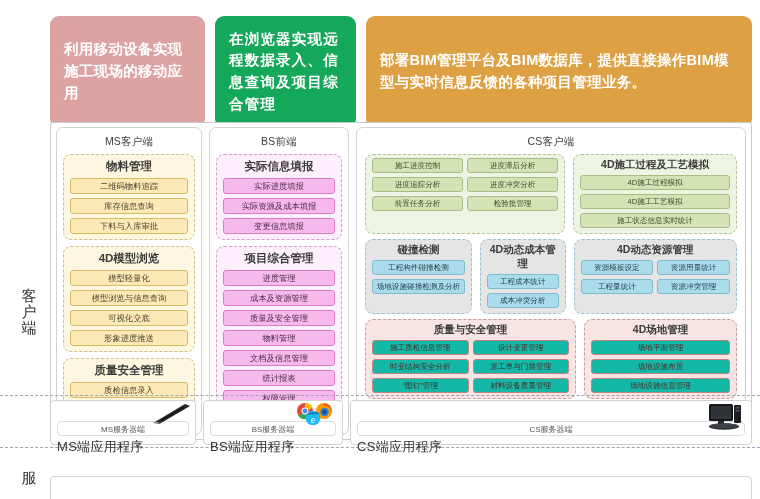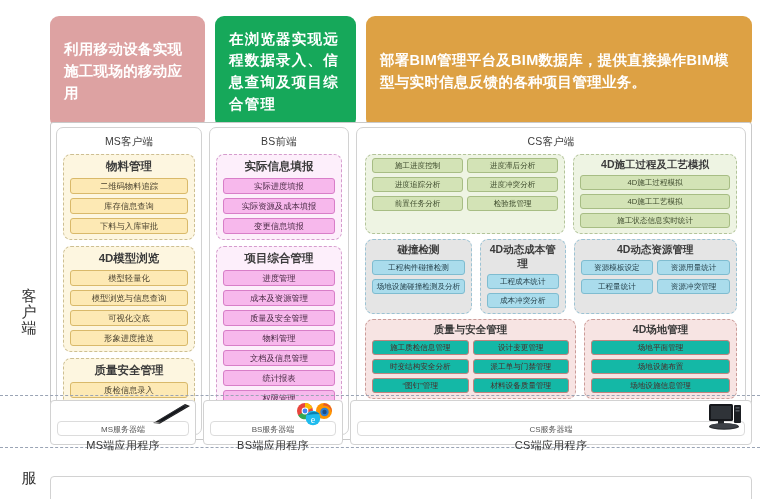--- a/index.html
+++ b/index.html
@@ -110,21 +110,21 @@
     position:relative;padding:20px 6px;
   }
   #server-ms{width:146px;}
   #server-bs{width:140px;}
   #server-cs{flex:1;}
   .server-pill{
     border:1px solid #dcdcdc;border-radius:4px;height:15px;line-height:15px;
     text-align:center;font-size:8px;color:#555;background:#fff;box-sizing:border-box;
   }
   .server-app{
-    text-align:center;font-size:11px;color:#333;margin-top:2px;letter-spacing:0.3px;
+    text-align:left;font-size:13px;color:#333;margin-top:2px;letter-spacing:0.3px;
   }
   .server-icon{position:absolute;right:4px;top:1px;}
 
   
   .public-bar{
     position:absolute;left:50px;top:476px;width:702px;height:40px;
     border:1px solid #d2d2d2;border-radius:4px;background:#fff;
     box-sizing:border-box;display:flex;align-items:flex-end;justify-content:center;
   }
   .public-bar-txt{font-size:13px;color:#333;letter-spacing:0.4px;}

